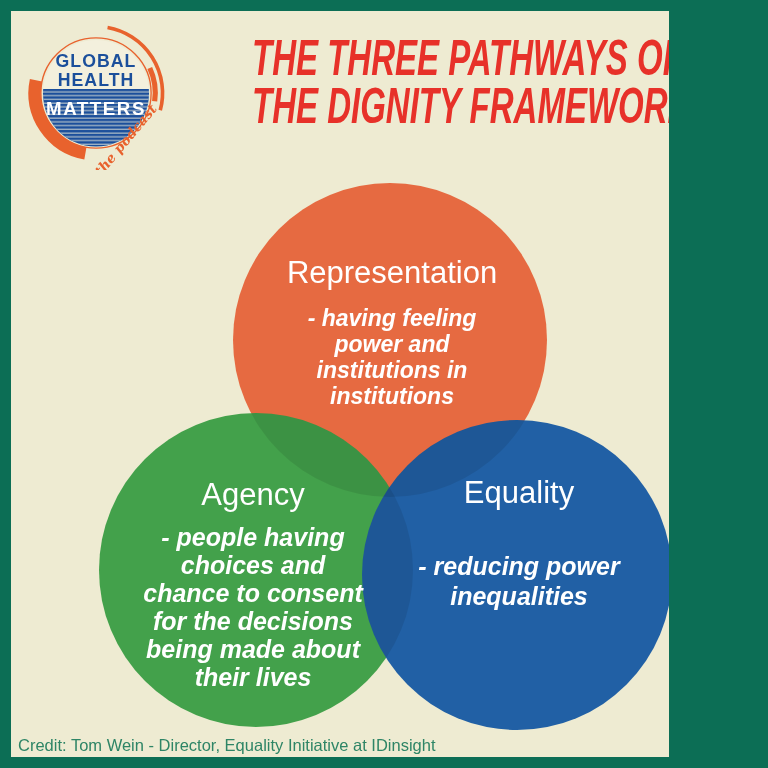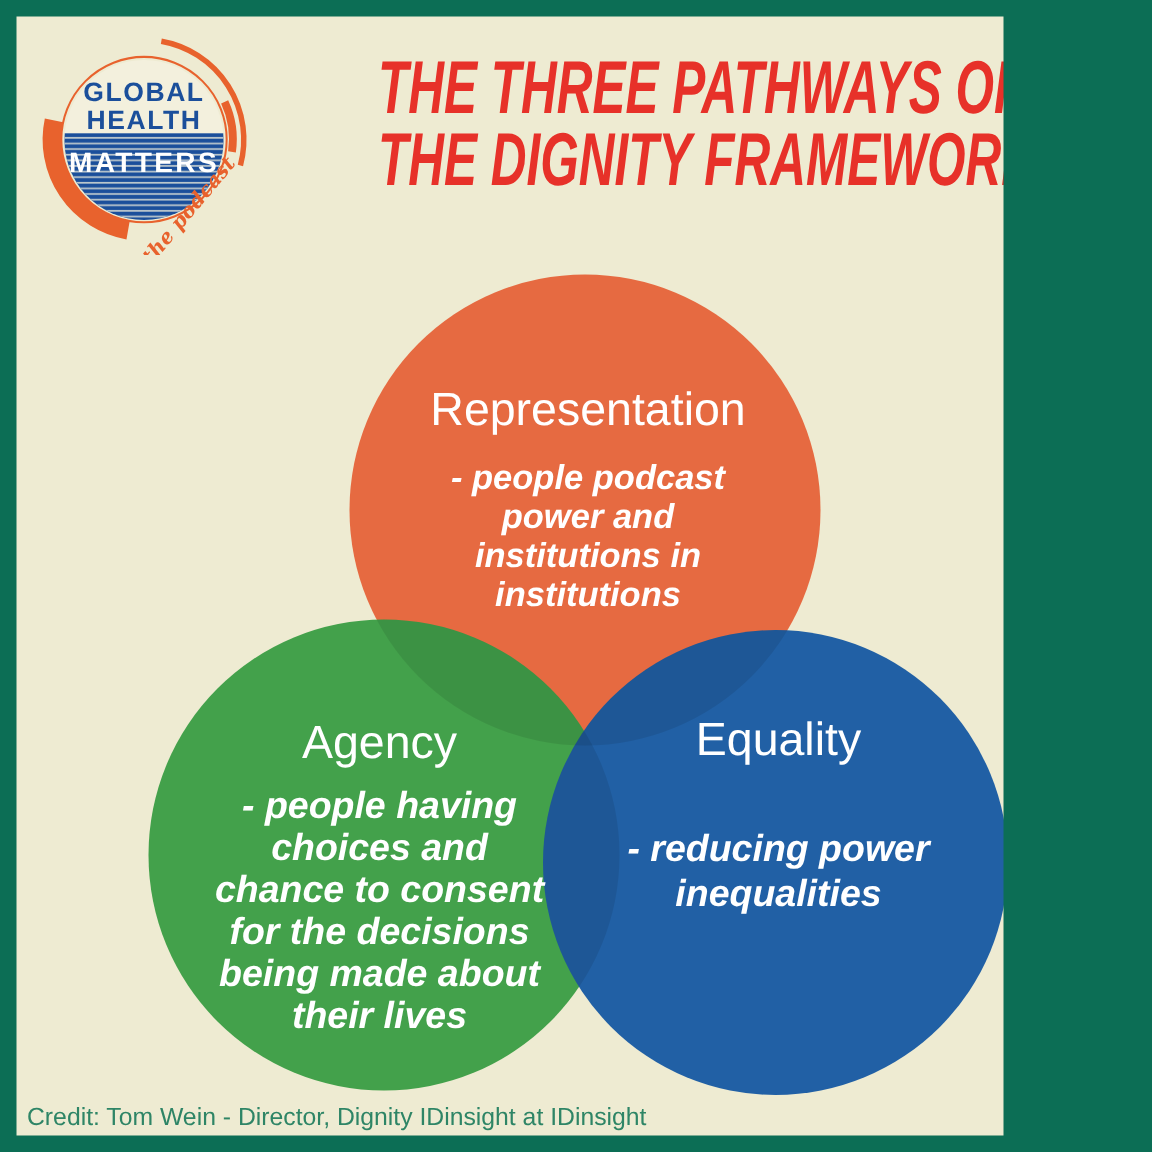--- a/index.html
+++ b/index.html
@@ -109,21 +109,21 @@
   </div>
 
   <h1 class="title" style="margin:0;">
     <div class="tline">THE THREE PATHWAYS OF</div>
     <div class="tline">THE DIGNITY FRAMEWORK</div>
   </h1>
 
   <div class="ctext rep">
     <div class="heading">Representation</div>
     <div class="desc">
-        <div>- people podcast</div>
+        <div>- having feeling</div>
         <div>power and</div>
         <div>institutions in</div>
         <div>institutions</div>
       </div>
   </div>
 
   <div class="ctext age">
     <div class="heading">Agency</div>
     <div class="desc">
         <div>- people having</div>
@@ -136,16 +136,16 @@
   </div>
 
   <div class="ctext equ">
     <div class="heading">Equality</div>
     <div class="desc">
         <div>- reducing power</div>
         <div>inequalities</div>
       </div>
   </div>
 
-  <div class="credit">Credit: Tom Wein - Director, Dignity IDinsight at IDinsight</div>
+  <div class="credit">Credit: Tom Wein - Director, Equality Initiative at IDinsight</div>
 
   <div class="frame-border"></div>
 </div>
 
 </body></html>

